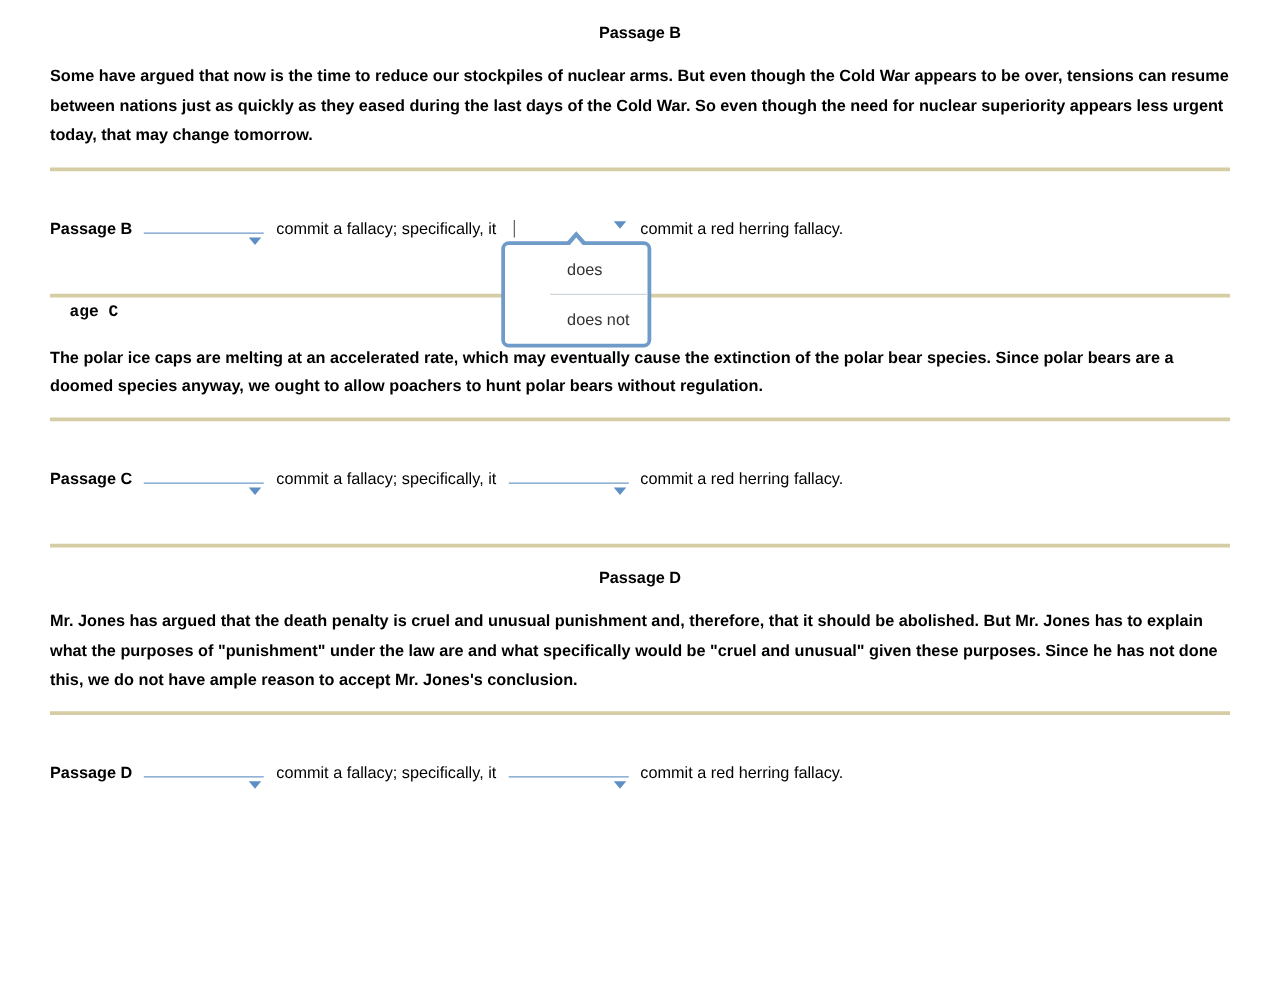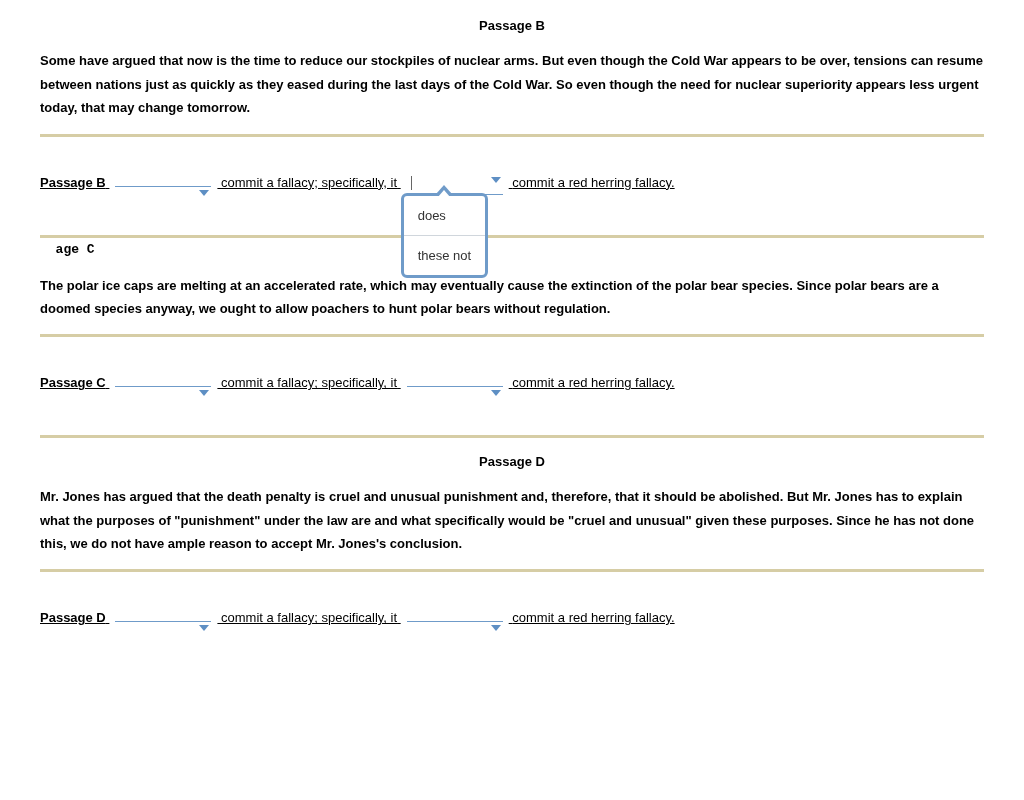--- a/index.html
+++ b/index.html
@@ -20,21 +20,20 @@
     font-weight: bold;
   }
   .rule {
     border: none;
     border-top: 3px solid #d6cda5;
     margin: 8px 0 34px 0;
   }
   .question-row {
     margin: 12px 0 40px 0;
     white-space: nowrap;
-    text-decoration: underline;
   }
   .question-row .label {
     font-weight: bold;
   }
   .dd-wrap {
     display: inline-block;
     position: relative;
     vertical-align: baseline;
   }
   .dd-field {
@@ -70,20 +69,21 @@
   }
   .dd-menu {
     position: absolute;
     top: 22px;
     left: 0;
     background: #fff;
     border: 3px solid #6f9bc9;
     border-radius: 6px;
     z-index: 10;
     min-width: 72px;
+    padding-left: 36px;
   }
   .dd-menu::before {
     content: "";
     position: absolute;
     top: -11px;
     left: 50%;
     margin-left: -8px;
     width: 0; height: 0;
     border-left: 8px solid transparent;
     border-right: 8px solid transparent;
@@ -134,21 +134,21 @@
     </span>
   </span>
   <span>commit a fallacy; specifically, it</span>
   <span class="dd-wrap">
     <span class="dd-field active">
       <span></span><span class="text-cursor"></span>
       <span class="caret"></span>
     </span>
     <div class="dd-menu">
       <div class="dd-opt">does</div>
-      <div class="dd-opt">these not</div>
+      <div class="dd-opt">does not</div>
     </div>
   </span>
   <span>commit a red herring fallacy.</span>
 </div>
 
 <hr class="rule" style="margin-bottom:4px">
 
 <div class="overlap-heading" style="margin-top:-4px">
   <span style="visibility:hidden">Pa</span><span>age C</span>
 </div>

